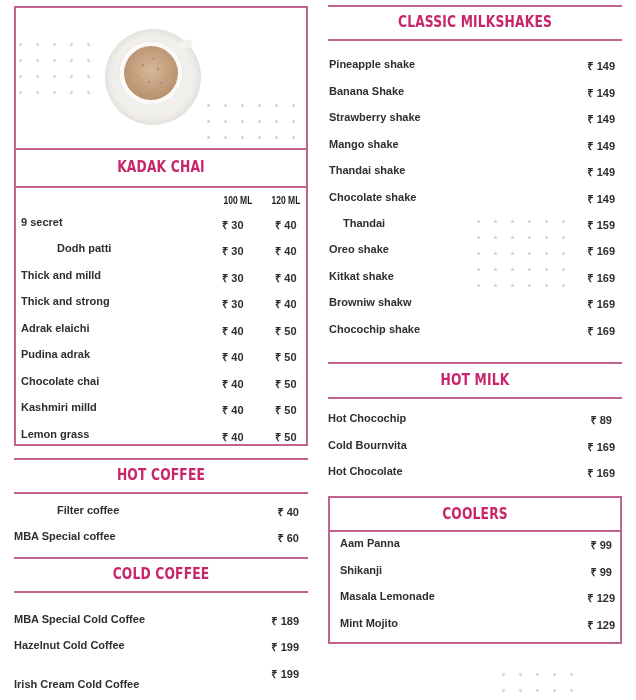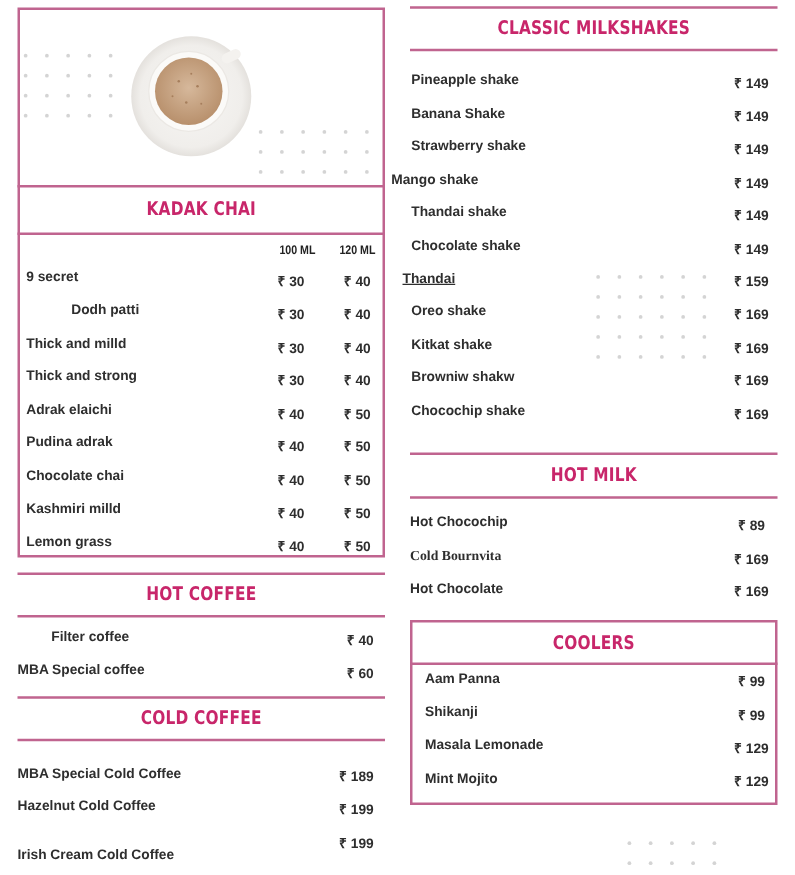--- a/index.html
+++ b/index.html
@@ -131,21 +131,21 @@
   <div class="price" style="left:275px;top:402px;">₹ 50</div>
 
   <div class="item" style="left:21px;top:428px;">Lemon grass</div>
   <div class="price" style="left:222px;top:429px;">₹ 40</div>
   <div class="price" style="left:275px;top:429px;">₹ 50</div>
 </div>
 
 <div class="hline" style="left:14px;top:458px;width:294px;"></div>
 <div class="title" style="left:14px;top:466px;width:294px;">HOT COFFEE</div>
 <div class="hline" style="left:14px;top:492px;width:294px;"></div>
-<div class="item" style="left:10px;top:504px;padding-left:31px;">Filter coffee</div>
+<div class="item" style="left:26px;top:504px;padding-left:31px;">Filter coffee</div>
 <div class="price" style="right:337px;top:504px;">₹ 40</div>
 <div class="item" style="left:14px;top:530px;">MBA Special coffee</div>
 <div class="price" style="right:337px;top:530px;">₹ 60</div>
 
 <div class="hline" style="left:14px;top:557px;width:294px;"></div>
 <div class="title" style="left:14px;top:565px;width:294px;">COLD COFFEE</div>
 <div class="hline" style="left:14px;top:591px;width:294px;"></div>
 <div class="item" style="left:14px;top:613px;">MBA Special Cold Coffee</div>
 <div class="price" style="right:337px;top:613px;">₹ 189</div>
 <div class="item" style="left:14px;top:639px;">Hazelnut Cold Coffee</div>
@@ -189,43 +189,43 @@
     <div class="dot"></div>
     <div class="dot"></div>
 </div>
 
 <div class="item" style="left:329px;top:58px;">Pineapple shake</div>
 <div class="price" style="right:21px;top:58px;">₹ 149</div>
 <div class="item" style="left:329px;top:85px;">Banana Shake</div>
 <div class="price" style="right:21px;top:85px;">₹ 149</div>
 <div class="item" style="left:329px;top:111px;">Strawberry shake</div>
 <div class="price" style="right:21px;top:111px;">₹ 149</div>
-<div class="item" style="left:313px;top:138px;">Mango shake</div>
+<div class="item" style="left:329px;top:138px;">Mango shake</div>
 <div class="price" style="right:21px;top:138px;">₹ 149</div>
 <div class="item" style="left:329px;top:164px;">Thandai shake</div>
 <div class="price" style="right:21px;top:164px;">₹ 149</div>
 <div class="item" style="left:329px;top:191px;">Chocolate shake</div>
 <div class="price" style="right:21px;top:191px;">₹ 149</div>
-<div class="item" style="left:322px;top:217px;text-decoration:underline;">Thandai</div>
+<div class="item" style="left:343px;top:217px;">Thandai</div>
 <div class="price" style="right:21px;top:217px;">₹ 159</div>
 <div class="item" style="left:329px;top:243px;">Oreo shake</div>
 <div class="price" style="right:21px;top:243px;">₹ 169</div>
 <div class="item" style="left:329px;top:270px;">Kitkat shake</div>
 <div class="price" style="right:21px;top:270px;">₹ 169</div>
 <div class="item" style="left:329px;top:296px;">Browniw shakw</div>
 <div class="price" style="right:21px;top:296px;">₹ 169</div>
 <div class="item" style="left:329px;top:323px;">Chocochip shake</div>
 <div class="price" style="right:21px;top:323px;">₹ 169</div>
 
 <div class="hline" style="left:328px;top:362px;width:294px;"></div>
 <div class="title" style="left:328px;top:371px;width:294px;">HOT MILK</div>
 <div class="hline" style="left:328px;top:397px;width:294px;"></div>
 <div class="item" style="left:328px;top:412px;">Hot Chocochip</div>
 <div class="price" style="right:24px;top:412px;">₹ 89</div>
-<div class="item" style="left:328px;top:439px;font-family:Liberation Serif, serif;">Cold Bournvita</div>
+<div class="item" style="left:328px;top:439px;">Cold Bournvita</div>
 <div class="price" style="right:21px;top:439px;">₹ 169</div>
 <div class="item" style="left:328px;top:465px;">Hot Chocolate</div>
 <div class="price" style="right:21px;top:465px;">₹ 169</div>
 
 <div class="card" style="left:328px;top:496px;width:294px;height:148px;"></div>
 <div class="title" style="left:328px;top:505px;width:294px;">COOLERS</div>
 <div class="hline" style="left:328px;top:530px;width:294px;"></div>
 <div class="item" style="left:340px;top:537px;">Aam Panna</div>
 <div class="price" style="right:24px;top:537px;">₹ 99</div>
 <div class="item" style="left:340px;top:564px;">Shikanji</div>

